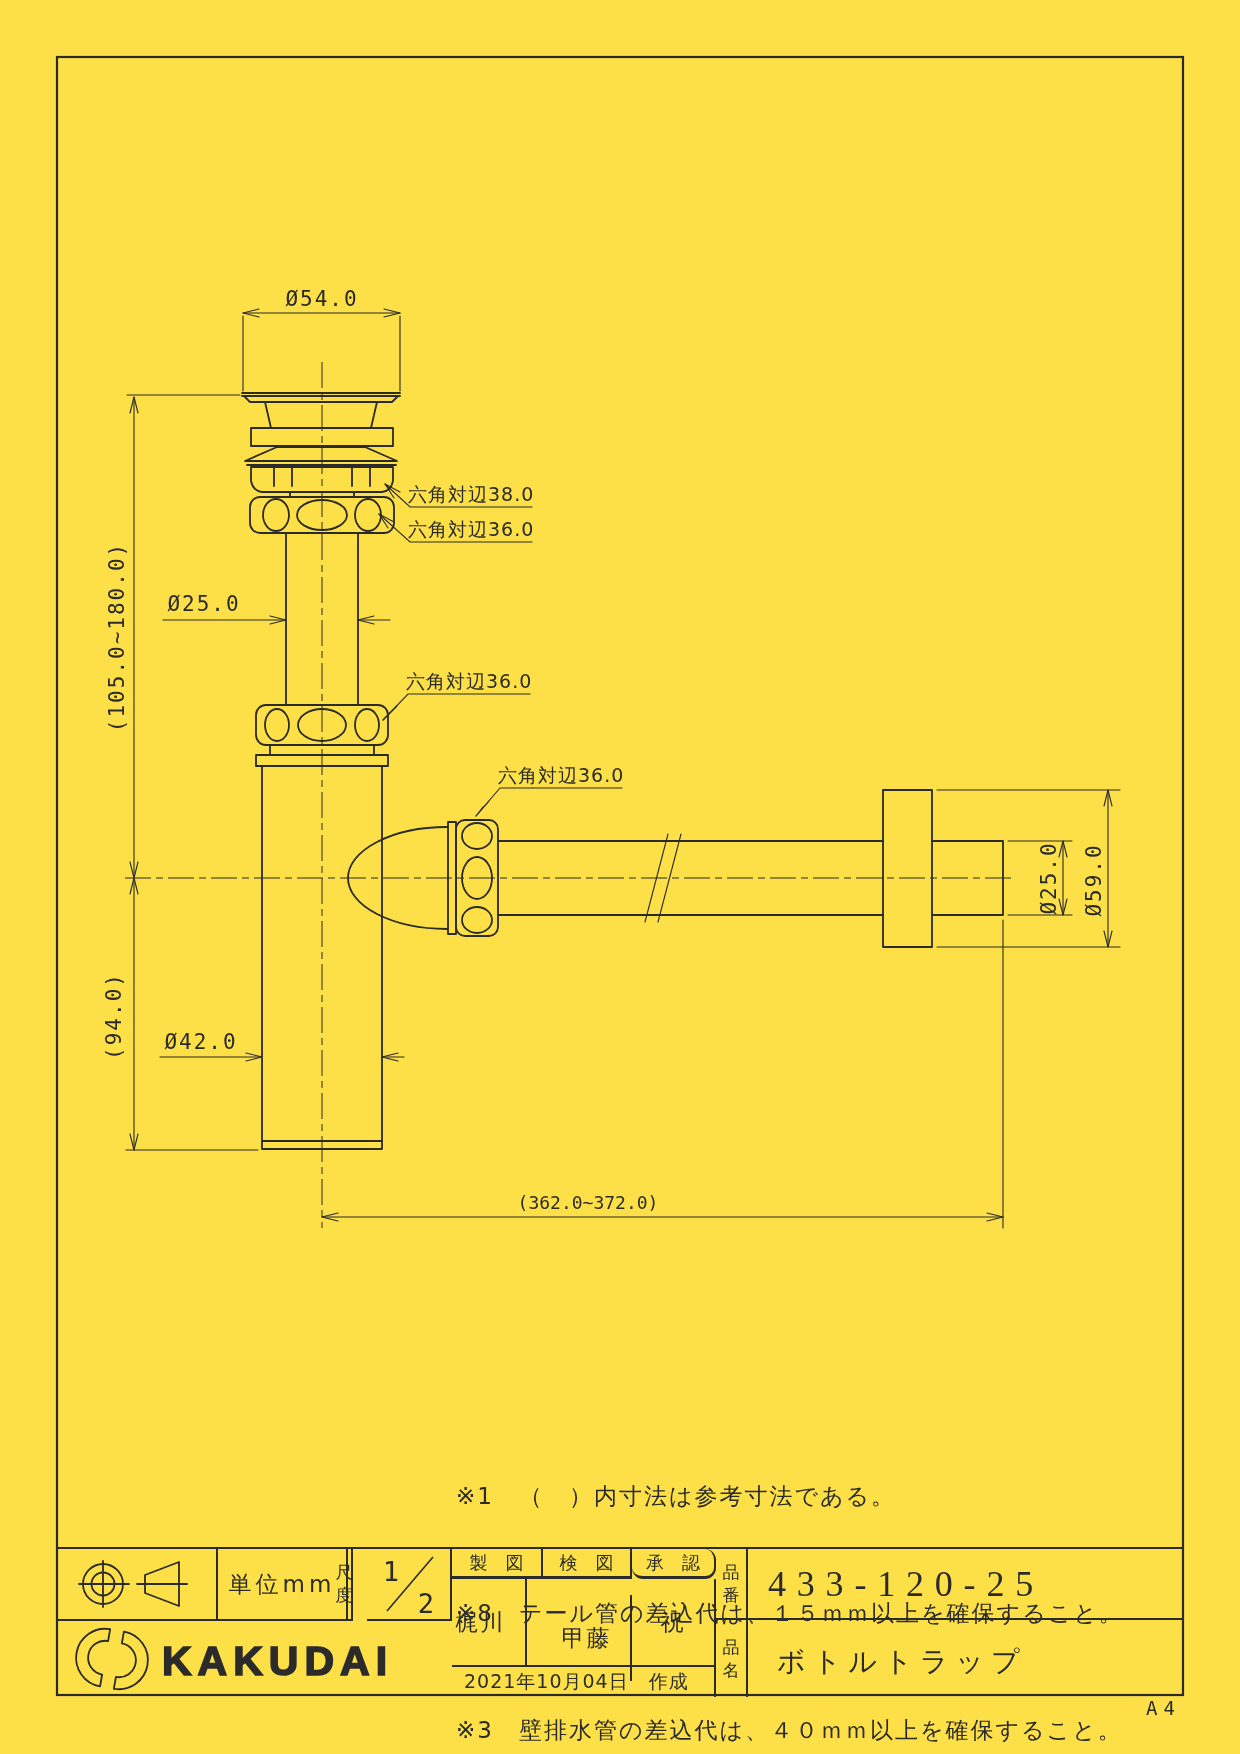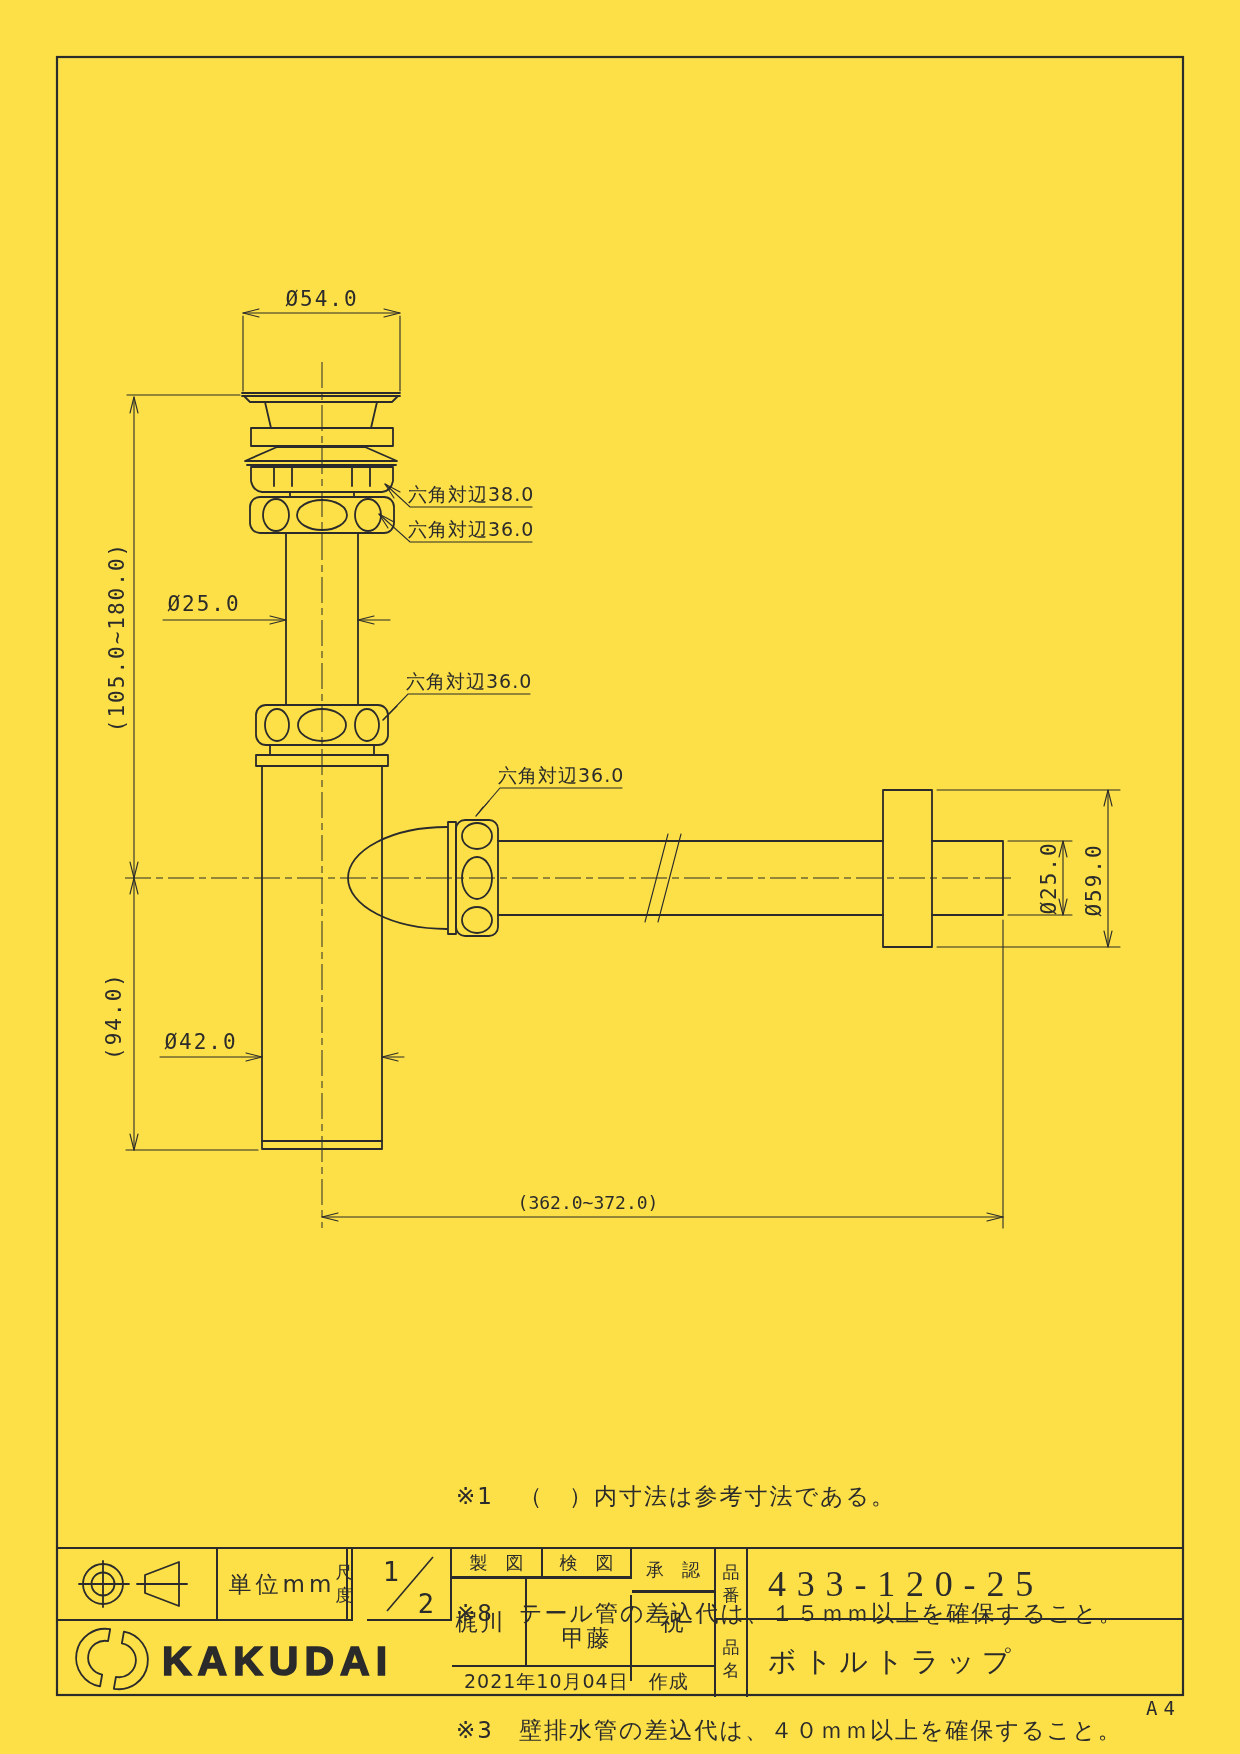--- a/index.html
+++ b/index.html
@@ -17,29 +17,29 @@
   .tb{position:absolute;left:57px;top:1547px;width:1126px;height:148px;border-top:2.4px solid #2b2b2b;box-sizing:border-box;}
   .tb .cell{position:absolute;box-sizing:border-box;border-color:#2b2b2b;border-style:solid;border-width:0;display:flex;align-items:center;justify-content:center;}
   #cellA{left:0;top:0;width:161px;height:72px;border-right-width:2px;border-bottom-width:2px;}
   #cellB{left:161px;top:0;width:130px;height:72px;border-right-width:2px;border-bottom-width:2px;font-size:23px;letter-spacing:4px;}
   #cellC{left:280px;top:0;width:16px;height:72px;border-right-width:2px;border-bottom-width:2px;}
   #cellD{left:310px;top:0;width:85px;height:72px;border-right-width:2px;border-bottom-width:2px;}
   #cellE{left:0;top:72px;width:395px;height:76px;}
   .stack{width:20px;line-height:23px;word-break:break-all;text-align:center;font-size:17px;}
   #hdr1{left:395px;top:0;width:91px;height:30px;border-right-width:2px;border-bottom-width:3px;font-size:18px;}
   #hdr2{left:486px;top:0;width:89px;height:30px;border-right-width:2px;border-bottom-width:3px;font-size:18px;}
-  #hdr3{left:575px;top:0;width:84px;height:44px;border-right-width:2px;border-bottom-width:3px;font-size:18px;}
+  #hdr3{left:575px;top:0;width:84px;height:30px;border-right-width:2px;border-bottom-width:3px;font-size:18px;border-radius:11px;}
   #nm1{left:379px;top:30px;width:91px;height:86px;border-right-width:2px;font-size:23px;letter-spacing:2px;text-align:center;}
   #nm2{left:486px;top:46px;width:89px;height:86px;border-right-width:2px;font-size:23px;letter-spacing:2px;}
   #nm3{left:575px;top:30px;width:84px;height:86px;border-right-width:2px;font-size:23px;letter-spacing:2px;}
   #dateCell{left:395px;top:116px;width:264px;height:32px;border-right-width:2px;border-top-width:2px;font-size:19px;justify-content:flex-start;padding-left:12px;letter-spacing:1px;}
   #pnoLabel{left:659px;top:0;width:32px;height:71px;border-right-width:2px;border-bottom-width:2px;}
   #pnoValue{left:691px;top:0;width:435px;height:71px;border-bottom-width:2px;justify-content:flex-start;padding-left:20px;font-family:Liberation Serif, serif;font-size:36px;letter-spacing:0.30em;}
   #pnameLabel{left:659px;top:71px;width:32px;height:77px;border-right-width:2px;}
-  #pnameValue{left:691px;top:71px;width:435px;height:84px;justify-content:flex-start;padding-left:20px;font-size:28px;letter-spacing:7px;}
+  #pnameValue{left:691px;top:71px;width:435px;height:84px;justify-content:flex-start;padding-left:29px;font-size:28px;letter-spacing:7px;}
   .notes{position:absolute;left:456px;top:1399px;font-size:23px;letter-spacing:2px;line-height:39px;white-space:pre;}
   .paper{position:absolute;left:1146px;top:1697px;font-size:19px;letter-spacing:6px;font-family:"DejaVu Sans Mono",monospace;}
 </style>
 </head>
 <body>
 
 <div id="stage">
 
   <svg width="1240" height="1754" viewBox="0 0 1240 1754">
 

